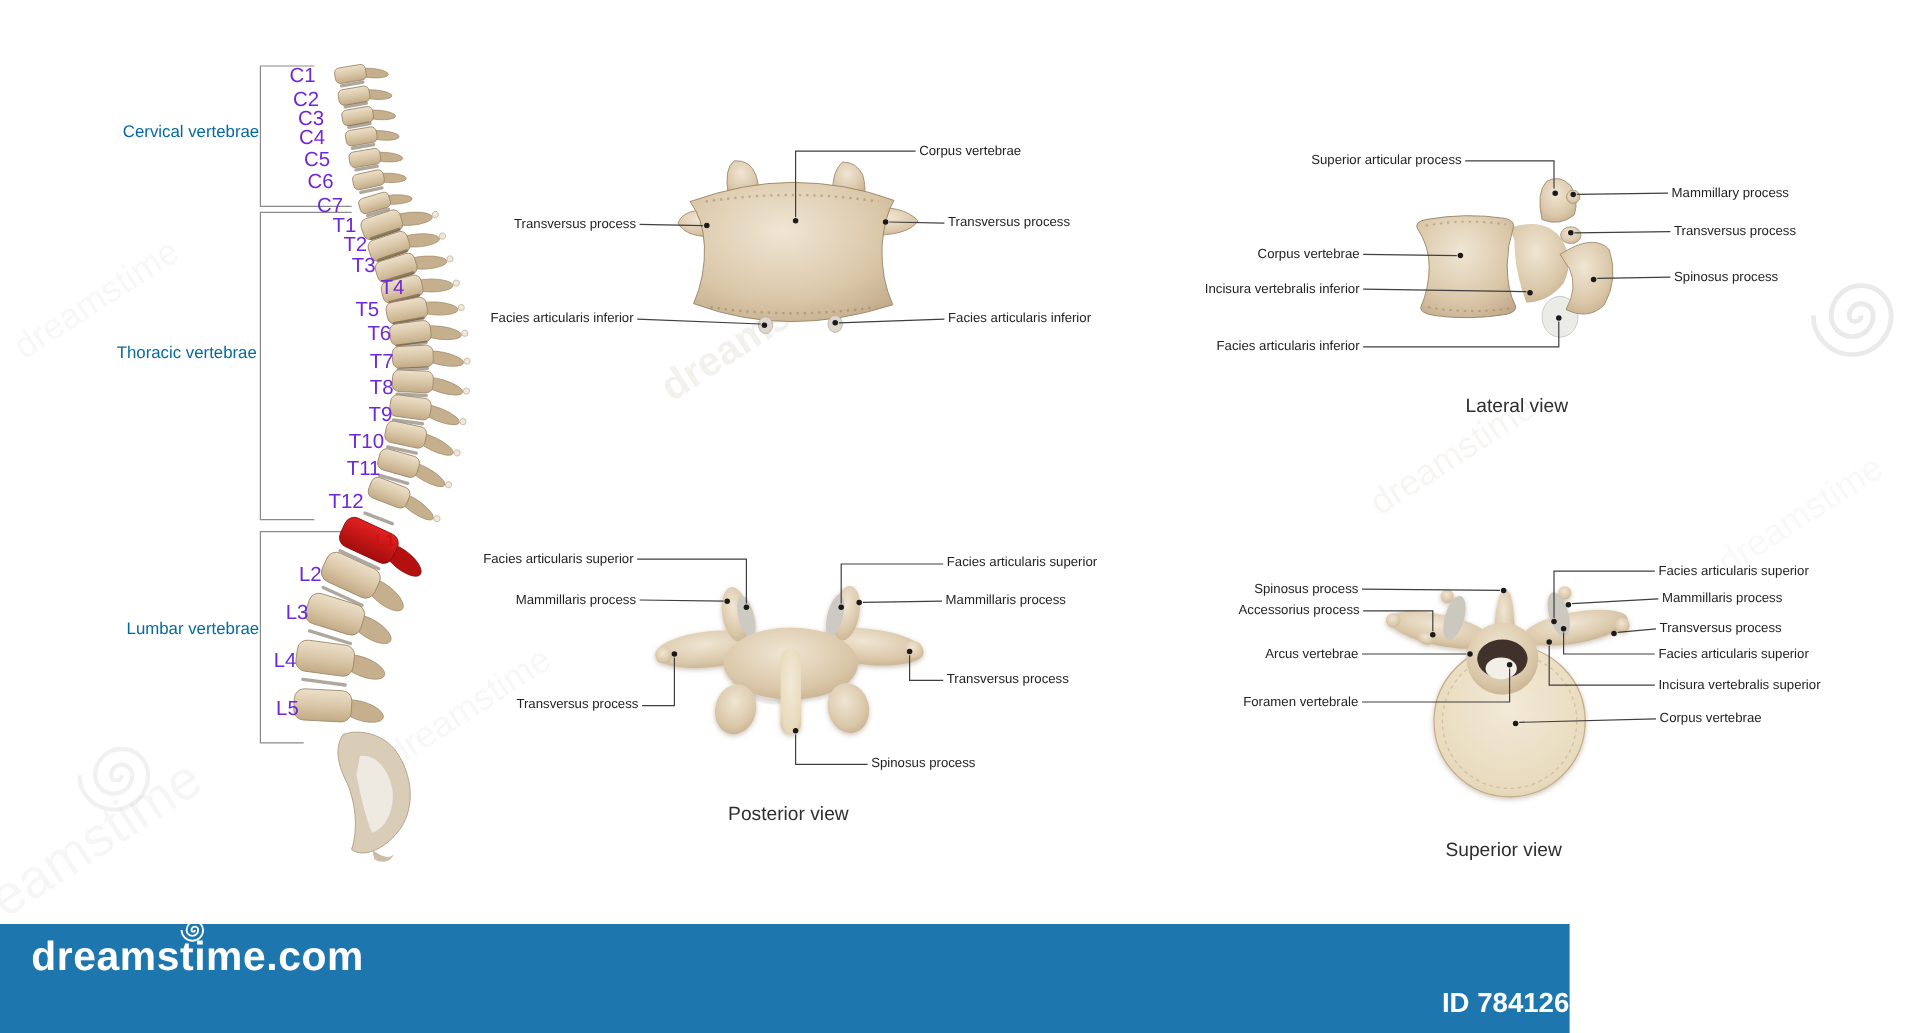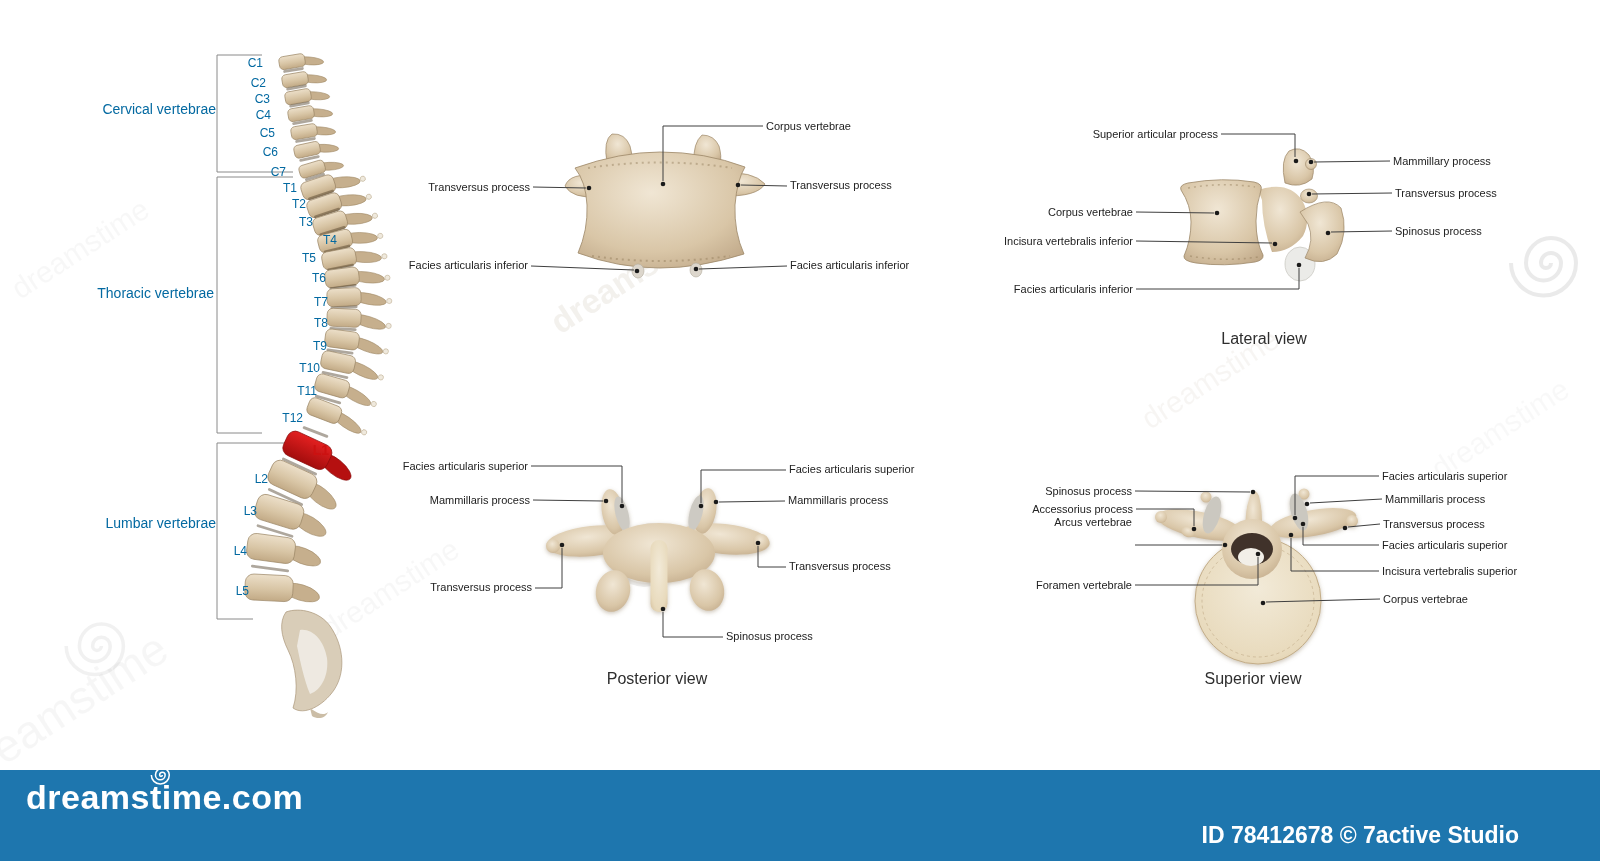--- a/index.html
+++ b/index.html
@@ -12,25 +12,25 @@
     position:relative;width:1600px;height:861px;background:#ffffff;overflow:hidden;
     font-family:"Liberation Sans",sans-serif;
   }
   .artwork{position:absolute;left:0;top:0;}
   .title{
     position:absolute;left:941px;top:28px;transform:translateX(-50%);
     font-size:37px;font-weight:bold;color:var(--title-color);white-space:nowrap;
   }
   .lbl{position:absolute;font-size:11px;color:#222;white-space:nowrap;line-height:13px;}
   .ra{transform:translateX(-100%);}
-  .lvl{position:absolute;font-size:12px;color:#0369a1;white-space:nowrap;line-height:14px;transform:translateX(-100%);}
+  .lvl{position:absolute;font-size:17px;color:#6d28d9;white-space:nowrap;line-height:14px;transform:translateX(-100%);}
   .lvl-hl{color:var(--hl-color);font-weight:bold;font-size:14px;margin-left:48px;}
   .grp{position:absolute;font-size:14px;color:#0369a1;white-space:nowrap;transform:translateX(-100%);}
   .caption{position:absolute;font-size:16px;color:#2e2e2e;white-space:nowrap;transform:translateX(-50%);}
-  .footer{position:absolute;left:0;top:770px;width:1600px;height:91px;background:var(--bar-color);}
+  .footer{position:absolute;left:0;top:770px;width:1308px;height:91px;background:var(--bar-color);}
   .logo{position:absolute;left:26px;top:8px;font-size:34px;font-weight:bold;color:#ffffff;letter-spacing:.5px;}
   .logo-swirl{position:absolute;left:148px;top:-8px;}
   .credit{position:absolute;left:1519px;top:16px;transform:translateX(-100%);font-size:23px;font-weight:bold;color:#ffffff;white-space:nowrap;margin-top:36px;}
 </style>
 </head>
 <body>
 
 <div class="stage">
 
   <svg class="artwork" width="1600" height="770" viewBox="0 0 1600 770">
@@ -394,29 +394,29 @@
   <div class="lbl ra" style="left:530px;top:494px">Mammillaris process</div>
   <div class="lbl ra" style="left:532px;top:581px">Transversus process</div>
   <div class="lbl" style="left:789px;top:463px">Facies articularis superior</div>
   <div class="lbl" style="left:788px;top:494px">Mammillaris process</div>
   <div class="lbl" style="left:789px;top:560px">Transversus process</div>
   <div class="lbl" style="left:726px;top:630px">Spinosus process</div>
   <div class="caption" style="left:657px;top:670px">Posterior view</div>
 
   <div class="lbl ra" style="left:1132px;top:485px">Spinosus process</div>
   <div class="lbl ra" style="left:1133px;top:503px">Accessorius process</div>
-  <div class="lbl ra" style="left:1132px;top:516px">Arcus vertebrae</div>
+  <div class="lbl ra" style="left:1132px;top:539px">Arcus vertebrae</div>
   <div class="lbl ra" style="left:1132px;top:579px">Foramen vertebrale</div>
   <div class="lbl" style="left:1382px;top:470px">Facies articularis superior</div>
   <div class="lbl" style="left:1385px;top:493px">Mammillaris process</div>
   <div class="lbl" style="left:1383px;top:518px">Transversus process</div>
   <div class="lbl" style="left:1382px;top:539px">Facies articularis superior</div>
   <div class="lbl" style="left:1382px;top:565px">Incisura vertebralis superior</div>
   <div class="lbl" style="left:1383px;top:593px">Corpus vertebrae</div>
-  <div class="caption" style="left:1253px;top:670px">Superior view</div>
+  <div class="caption" style="left:1253px;top:700px">Superior view</div>
 
   <div class="footer">
     <div class="logo">dreamstime.com</div>
     <svg class="logo-swirl" width="26" height="26" viewBox="-16 -16 32 32">
       <use href="#swirl" stroke="#ffffff" stroke-width="2.2" transform="scale(0.85)"></use>
     </svg>
     <div class="credit">ID 78412678 © 7active Studio</div>
   </div>
 
 </div>

